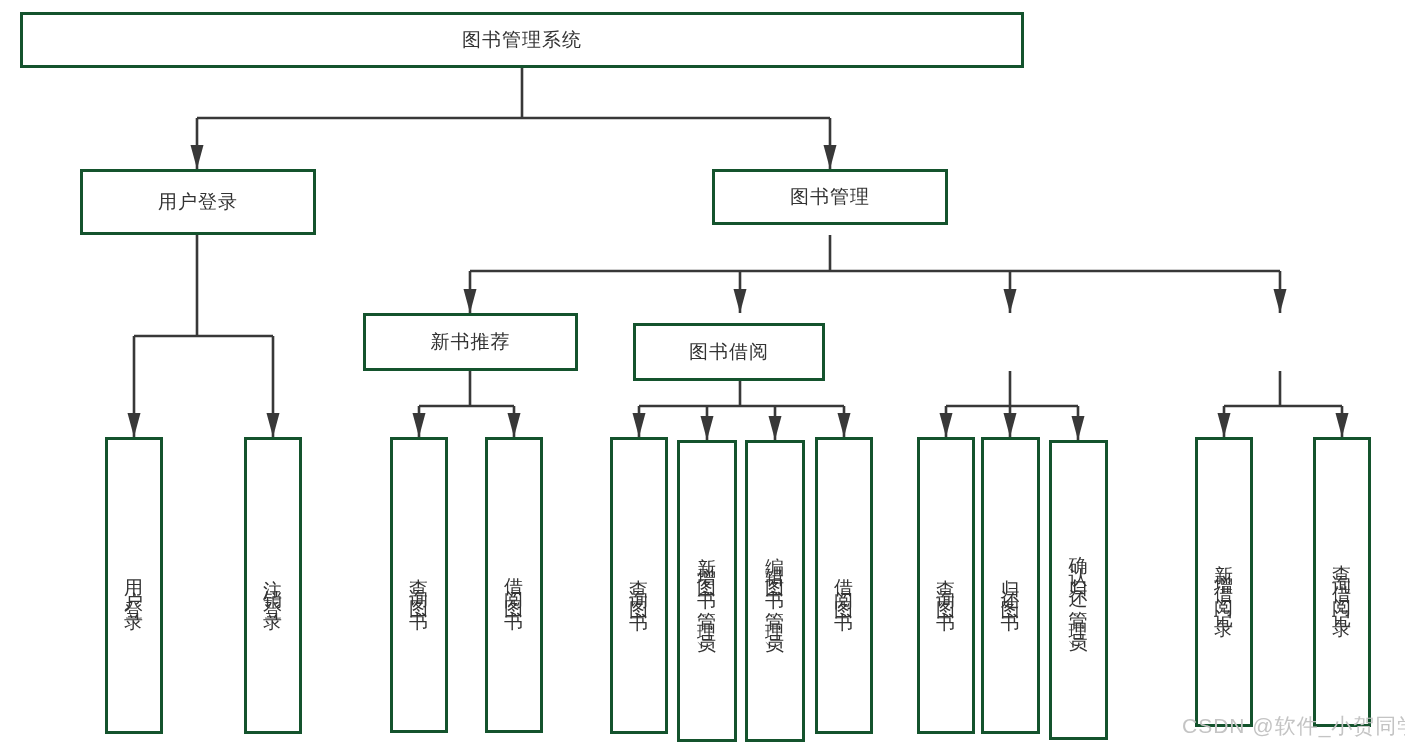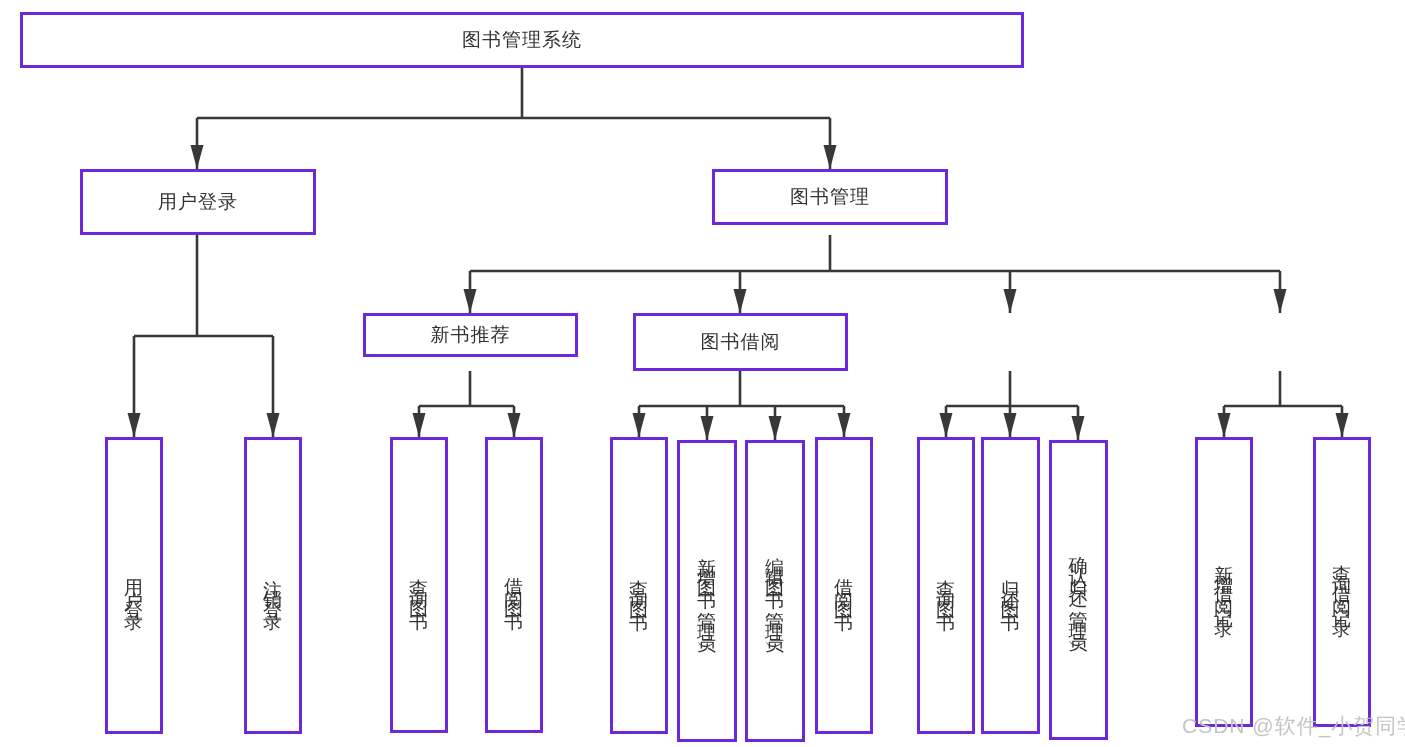--- a/index.html
+++ b/index.html
@@ -11,21 +11,21 @@
     font-family: "Liberation Sans", sans-serif;
     overflow: hidden;
   }
   .stage svg.connectors {
     position: absolute;
     left: 0; top: 0;
   }
   .box {
     position: absolute;
     box-sizing: border-box;
-    border: 3px solid #6d28d9;
+    border: 3px solid #14532d;
     background: #ffffff;
     color: #333333;
     display: flex;
     align-items: center;
     justify-content: center;
   }
   .box.h {
     font-size: 19px;
     letter-spacing: 1px;
     white-space: nowrap;
@@ -97,22 +97,22 @@
     <path d="M1224,406 H1342"></path>
     <path d="M1224,406 V437" marker-end="url(#arrow)"></path>
     <path d="M1342,406 V437" marker-end="url(#arrow)"></path>
   </svg>
 
   <div class="box h" style="left:20px; top:12px; width:1004px; height:56px">图书管理系统</div>
 
   <div class="box h" style="left:80px; top:169px; width:236px; height:66px">用户登录</div>
   <div class="box h" style="left:712px; top:169px; width:236px; height:56px">图书管理</div>
 
-  <div class="box h" style="left:363px; top:313px; width:215px; height:44px">新书推荐</div>
-  <div class="box h" style="left:633px; top:313px; width:215px; height:58px">图书借阅</div>
+  <div class="box h" style="left:363px; top:313px; width:215px; height:58px">新书推荐</div>
+  <div class="box h" style="left:633px; top:323px; width:192px; height:58px">图书借阅</div>
 
   <div class="box v" style="left:105px; top:437px; width:58px; height:297px">用户登录</div>
   <div class="box v" style="left:244px; top:437px; width:58px; height:297px">注销登录</div>
 
   <div class="box v" style="left:390px; top:437px; width:58px; height:296px">查询图书</div>
   <div class="box v" style="left:485px; top:437px; width:58px; height:296px">借阅图书</div>
 
   <div class="box v" style="left:610px; top:437px; width:58px; height:297px">查询图书</div>
   <div class="box v" style="left:677px; top:440px; width:60px; height:302px">新增图书（管理员）</div>
   <div class="box v" style="left:745px; top:440px; width:60px; height:302px">编辑图书（管理员）</div>

